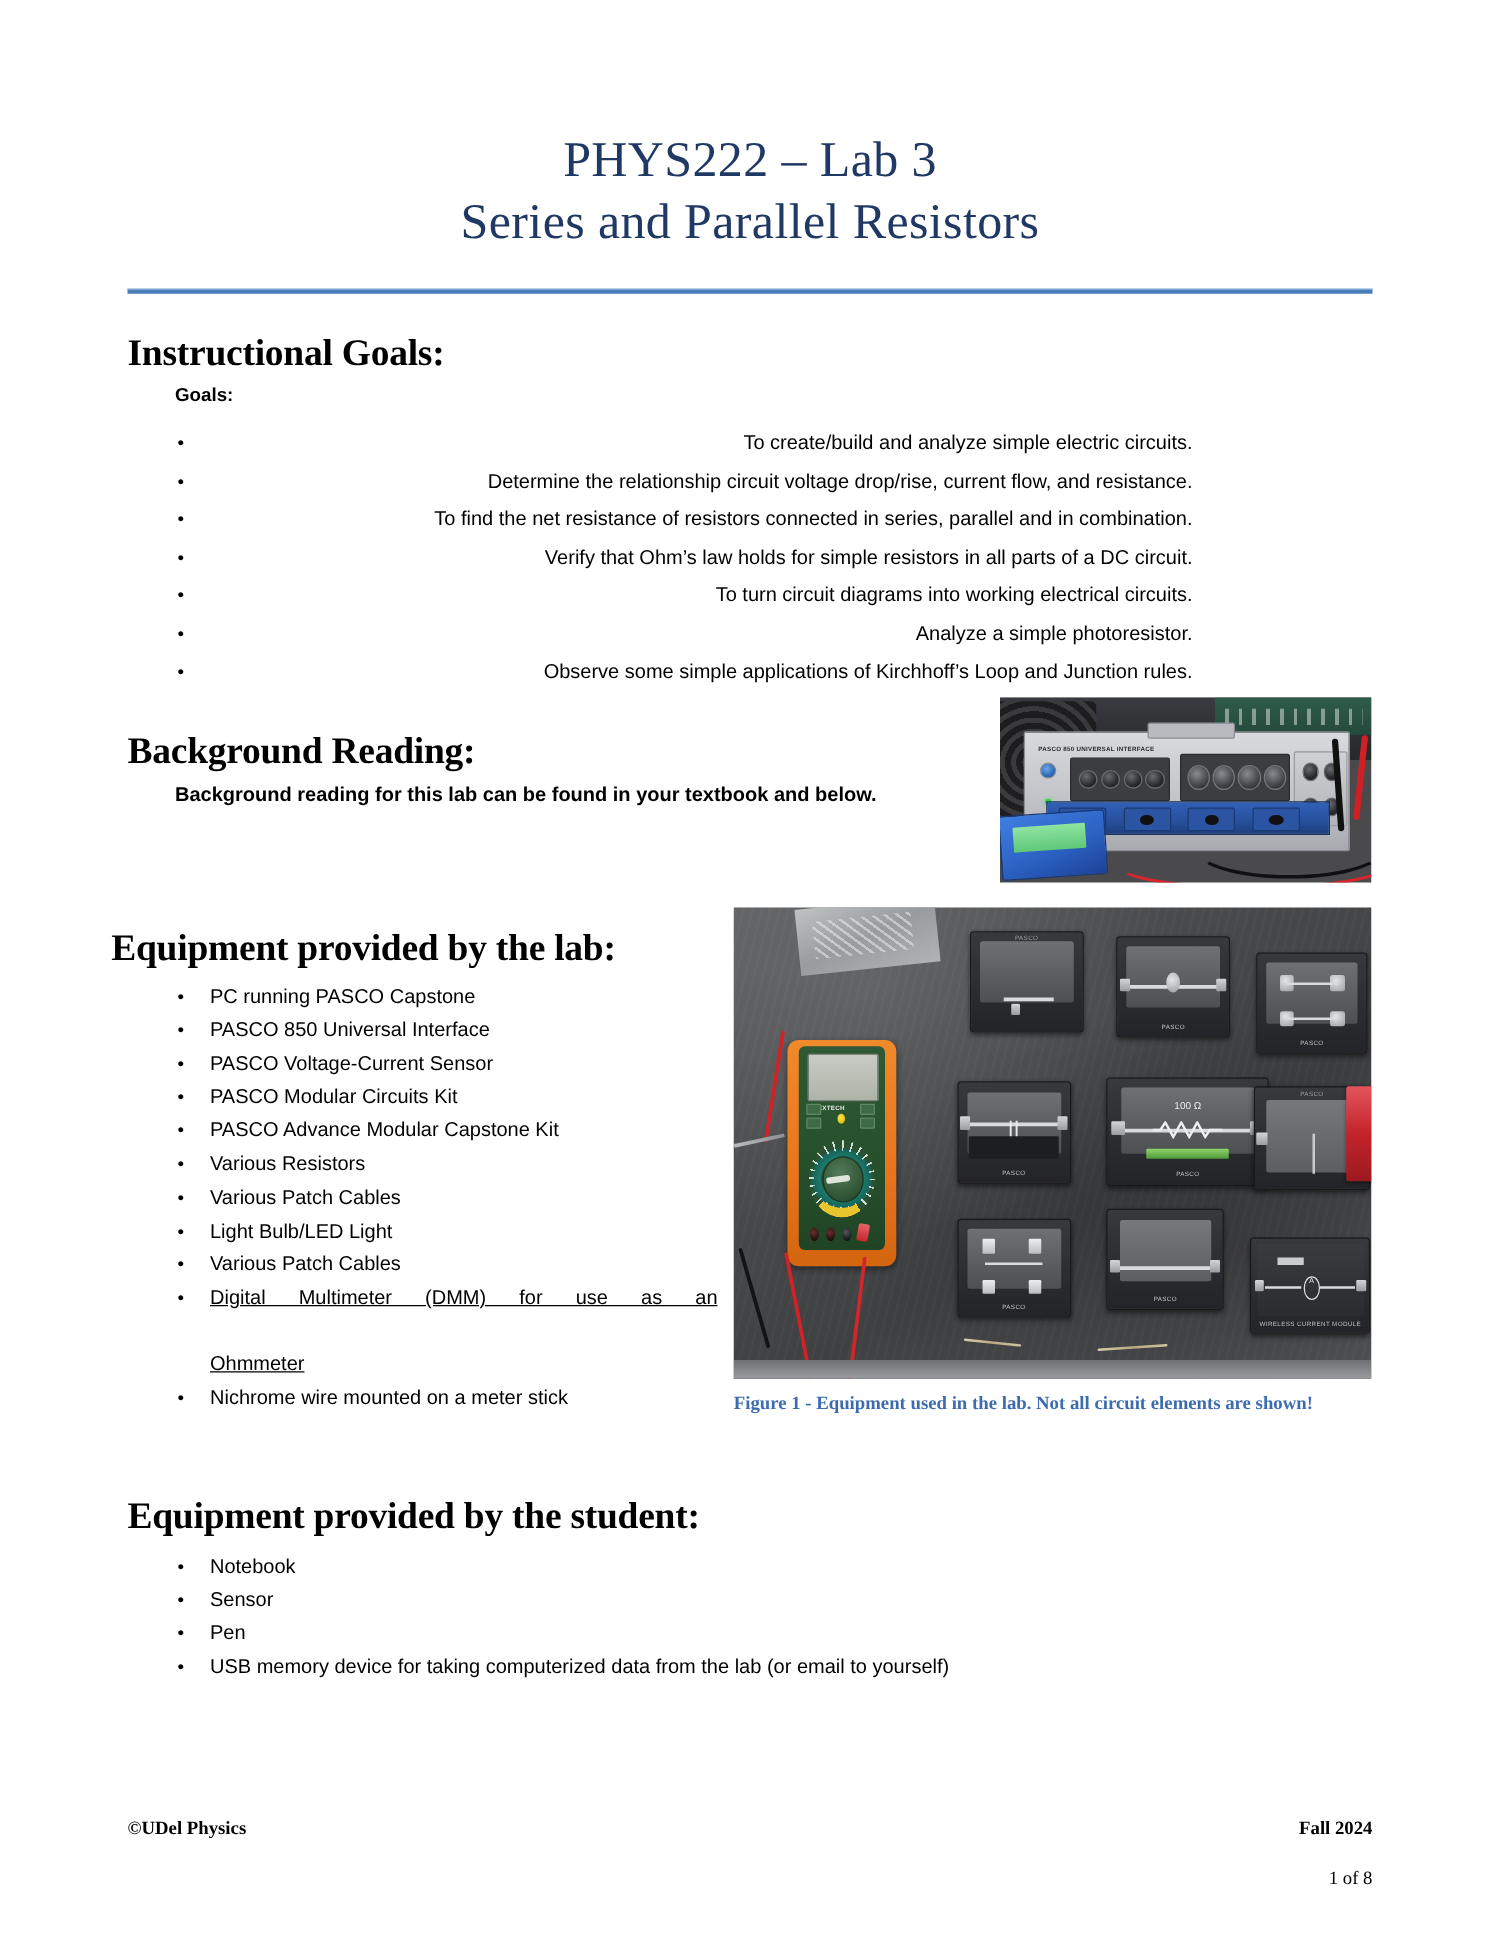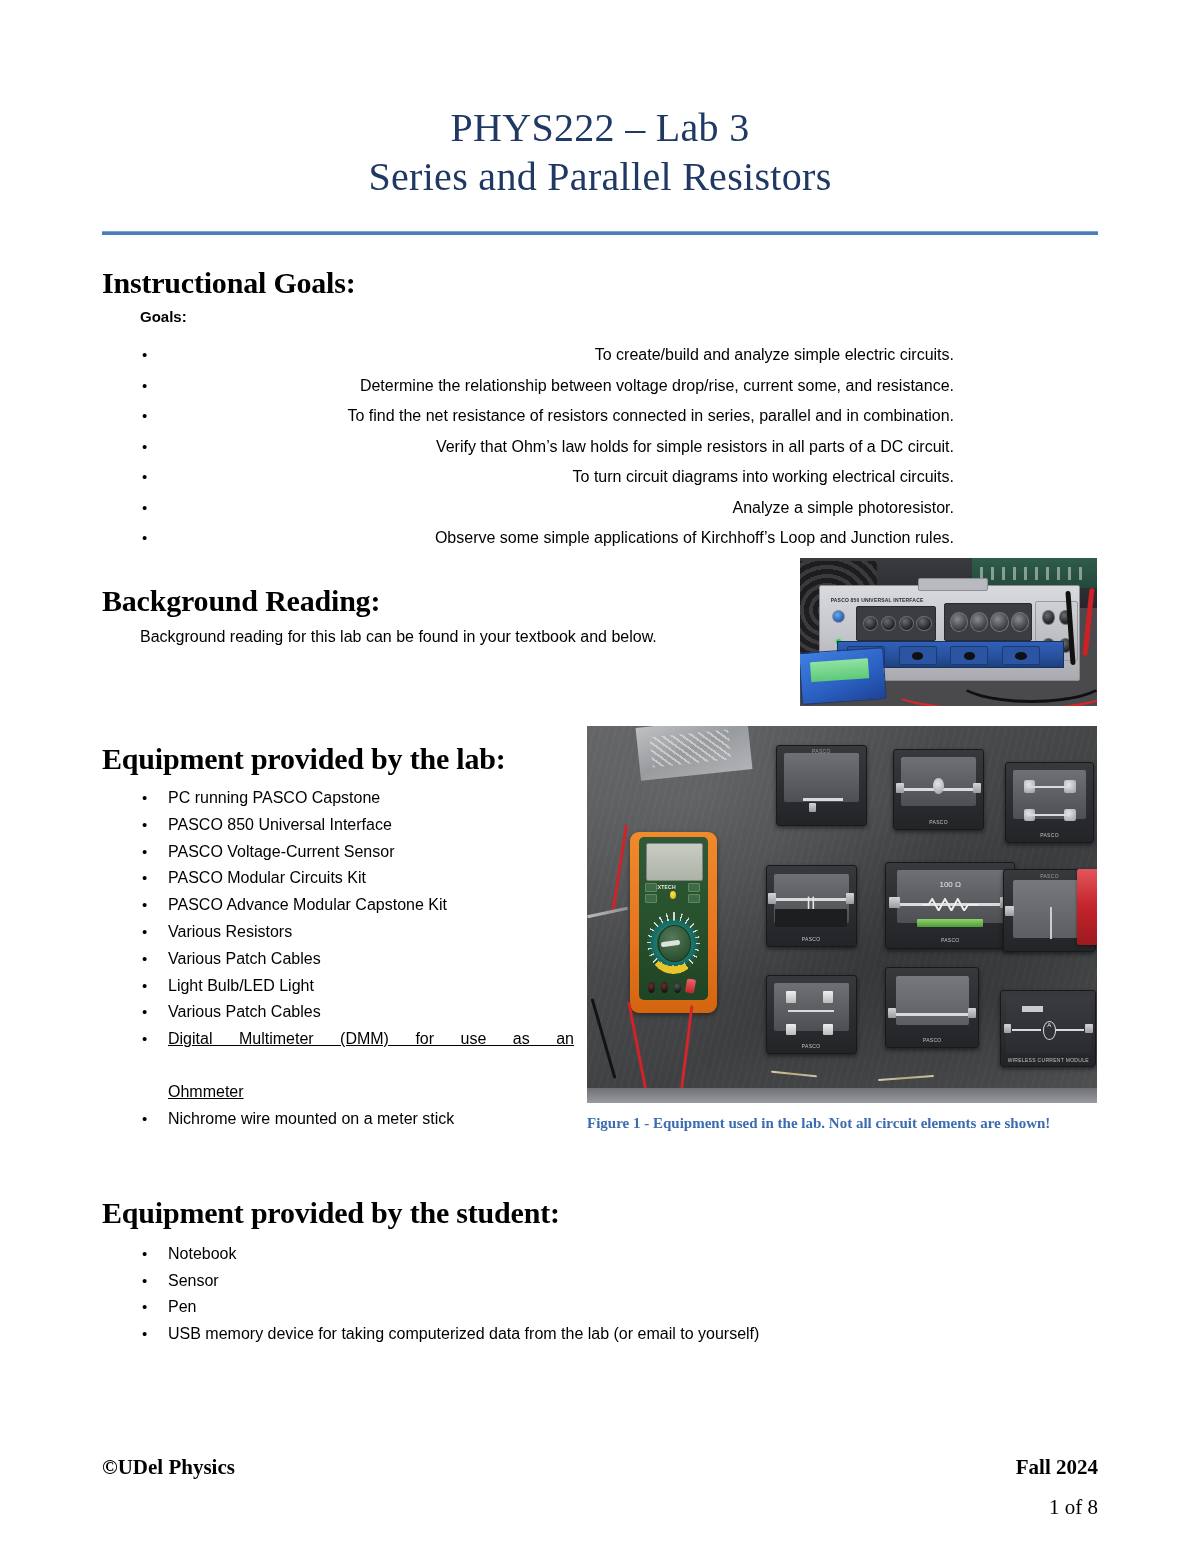--- a/index.html
+++ b/index.html
@@ -63,20 +63,21 @@
     font-family: "Liberation Sans", sans-serif;
     font-weight: bold;
     font-size: 15px;
     color: #000;
   }
   .para {
     position: absolute;
     font-family: "Liberation Sans", sans-serif;
     font-size: 16px;
     color: #000;
+    font-weight: bold;
   }
   ul.blist {
     position: absolute;
     margin: 0;
     padding: 0;
     list-style: none;
   }
   ul.blist > li {
     position: relative;
     padding-left: 34px;
@@ -134,21 +135,21 @@
   }
 
   
   .footer {
     position: absolute;
     left: 102px;
     top: 1455px;
     width: 996px;
     height: 30px;
     font-family: "Liberation Serif", serif;
-    font-size: 21px;
+    font-size: 15px;
   }
   .footer .f-left   { position: absolute; left: 0;   top: 0; font-weight: bold; }
   .footer .f-center { position: absolute; left: 0; right: 0; top: 0; text-align: right; font-weight: 400; margin-top: 40px; }
   .footer .f-right  { position: absolute; right: 0;  top: 0; font-weight: bold; }
 
   
   .photo1 {
     position: absolute;
     left: 800px;
     top: 558px;
@@ -509,21 +510,21 @@
     <div class="doc-title-line">Series and Parallel Resistors</div>
   </div>
   <div class="title-rule"></div>
 
   <div class="h1" style="left:102px; top:266px;">Instructional Goals:</div>
 
   <div class="sub-label" style="left:140px; top:308px;">Goals:</div>
 
   <ul class="blist goals">
     <li>To create/build and analyze simple electric circuits.</li>
-    <li>Determine the relationship between voltage drop/rise, current some, and resistance.</li>
+    <li>Determine the relationship circuit voltage drop/rise, current flow, and resistance.</li>
     <li>To find the net resistance of resistors connected in series, parallel and in combination.</li>
     <li>Verify that Ohm’s law holds for simple resistors in all parts of a DC circuit.</li>
     <li>To turn circuit diagrams into working electrical circuits.</li>
     <li>Analyze a simple photoresistor.</li>
     <li>Observe some simple applications of Kirchhoff’s Loop and Junction rules.</li>
   </ul>
 
   <div class="h1" style="left:102px; top:584px;">Background Reading:</div>
   <div class="para" style="left:140px; top:628px; width:660px;">Background reading for this lab can be found in your textbook and below.</div>
 
@@ -567,21 +568,21 @@
       </div>
     </div>
 
     <div class="p1-meter"></div>
     <div class="p1-redwire"></div>
     <div class="p1-blackwire"></div>
     <div class="p1-rightcable"></div>
     <div class="p1-rightcable2"></div>
   </div>
 
-  <div class="h1" style="left:102px; top:742px;">Equipment provided by the lab:</div>
+  <div class="h1" style="left:89px; top:742px;">Equipment provided by the lab:</div>
 
   <ul class="blist lab-equip">
     <li>PC running PASCO Capstone</li>
     <li>PASCO 850 Universal Interface</li>
     <li>PASCO Voltage-Current Sensor</li>
     <li>PASCO Modular Circuits Kit</li>
     <li>PASCO Advance Modular Capstone Kit</li>
     <li>Various Resistors</li>
     <li>Various Patch Cables</li>
     <li>Light Bulb/LED Light</li>

